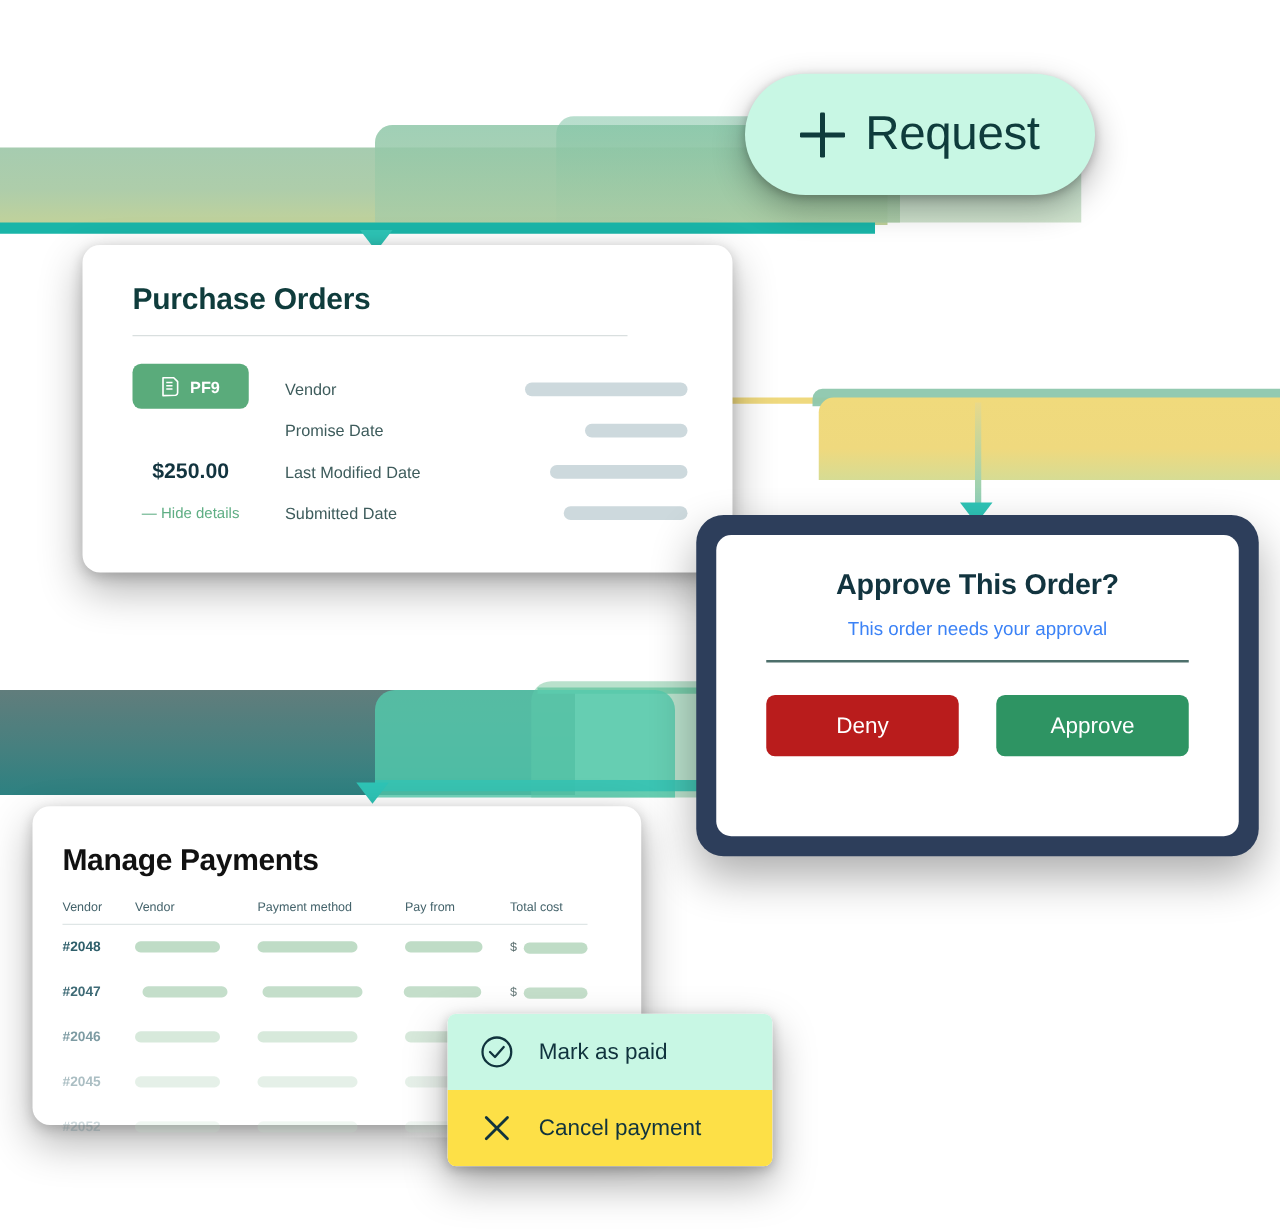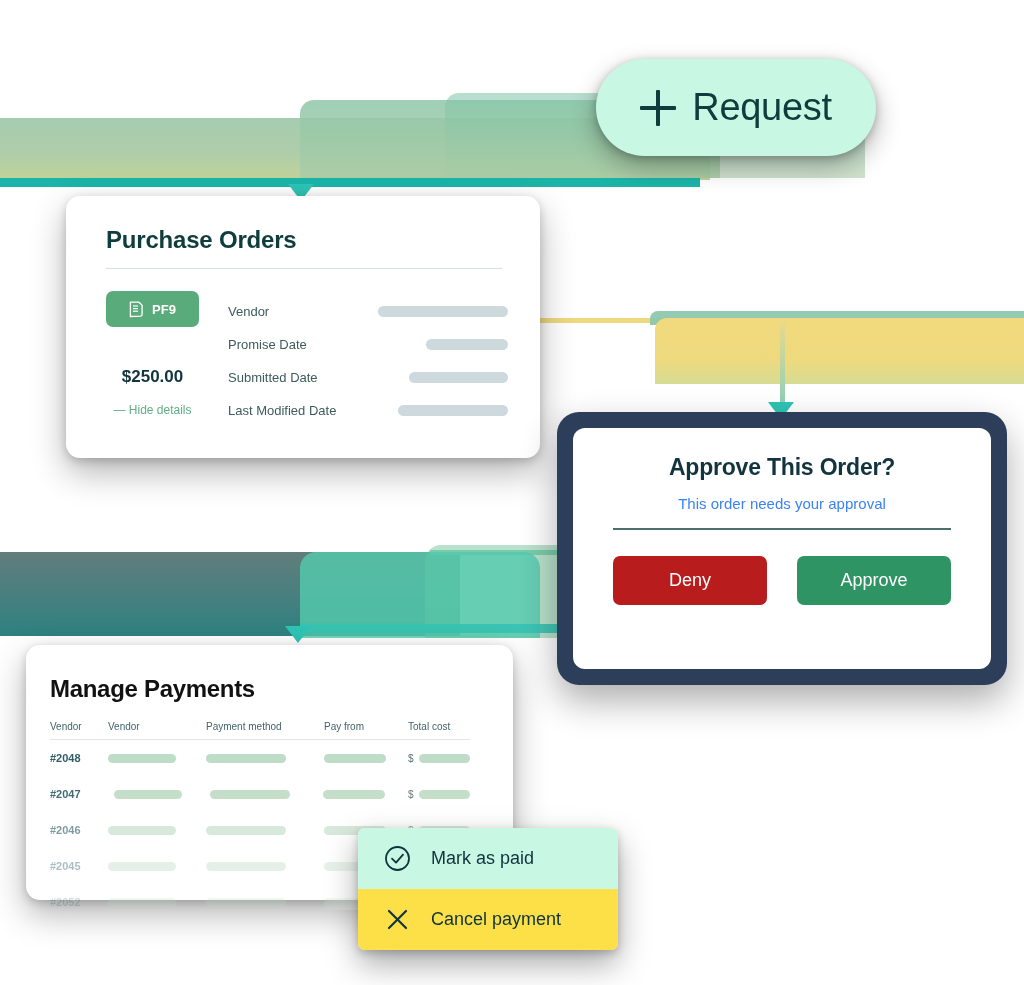--- a/index.html
+++ b/index.html
@@ -114,21 +114,21 @@
   }
 
   
   .card {
     position: absolute; background: #fff; border-radius: 14px;
     box-shadow: 0 14px 34px rgba(0,0,0,.30), 0 3px 10px rgba(0,0,0,.18);
   }
 
   
   #purchase-orders-card {
-    left: 66px; top: 196px; width: 474px; height: 262px;
+    left: 66px; top: 196px; width: 520px; height: 262px;
     padding: 30px 36px 0 40px;
   }
   #po-title {
     font-size: 24px; font-weight: bold; color: #0f3c3c; letter-spacing: -.2px;
   }
   #po-divider {
     margin-top: 14px; height: 1px; background: #d9dfdf; width: 396px;
   }
   #po-body { display: flex; margin-top: 22px; }
   #po-left { width: 122px; flex: none; }
@@ -198,21 +198,21 @@
   .mp-row .c0 { width: 58px; font-size: 11px; font-weight: bold; color: #2f5f6b; }
   .mp-row .c1 { width: 98px; }
   .mp-row .c2 { width: 118px; }
   .mp-row .c3 { width: 84px; }
   .mp-row .c4 { width: 62px; display: flex; align-items: center; gap: 5px; }
   .mp-row .dollar { font-size: 10px; color: #5b6f6f; }
   .mp-bar { height: 9px; border-radius: 5px; background: #bfdcc6; }
 
   
   #context-menu {
-    position: absolute; left: 358px; top: 828px; width: 260px; height: 122px;
+    position: absolute; left: 358px; top: 811px; width: 260px; height: 122px;
     background: #fff; border-radius: 7px; overflow: hidden;
     box-shadow: 0 14px 32px rgba(0,0,0,.34), 0 3px 9px rgba(0,0,0,.2);
   }
   .cm-item {
     height: 61px; display: flex; align-items: center; gap: 20px;
     padding-left: 26px; font-size: 18px; color: #10333d; cursor: pointer;
   }
   #cm-mark-paid { background: #c8f7e4; }
   #cm-cancel { background: #fde047; }
 
@@ -277,29 +277,29 @@
               <span class="po-bar" style="width: 130px;"></span>
             </span>
           </div>
           <div class="po-row">
             <span class="po-label">Promise Date</span>
             <span style="flex: 1 1 0%; display: flex; justify-content: flex-end;">
               <span class="po-bar" style="width: 82px;"></span>
             </span>
           </div>
           <div class="po-row">
+            <span class="po-label">Last Modified Date</span>
+            <span style="flex: 1 1 0%; display: flex; justify-content: flex-end;">
+              <span class="po-bar" style="width: 110px;"></span>
+            </span>
+          </div>
+          <div class="po-row">
             <span class="po-label">Submitted Date</span>
             <span style="flex: 1 1 0%; display: flex; justify-content: flex-end;">
               <span class="po-bar" style="width: 99px;"></span>
-            </span>
-          </div>
-          <div class="po-row">
-            <span class="po-label">Last Modified Date</span>
-            <span style="flex: 1 1 0%; display: flex; justify-content: flex-end;">
-              <span class="po-bar" style="width: 110px;"></span>
             </span>
           </div>
         </div>
     </div>
   </div>
 
   <div id="approve-dialog-frame">
     <div id="approve-dialog">
       <div id="ad-title">Approve This Order?</div>
       <div id="ad-sub">This order needs your approval</div>

